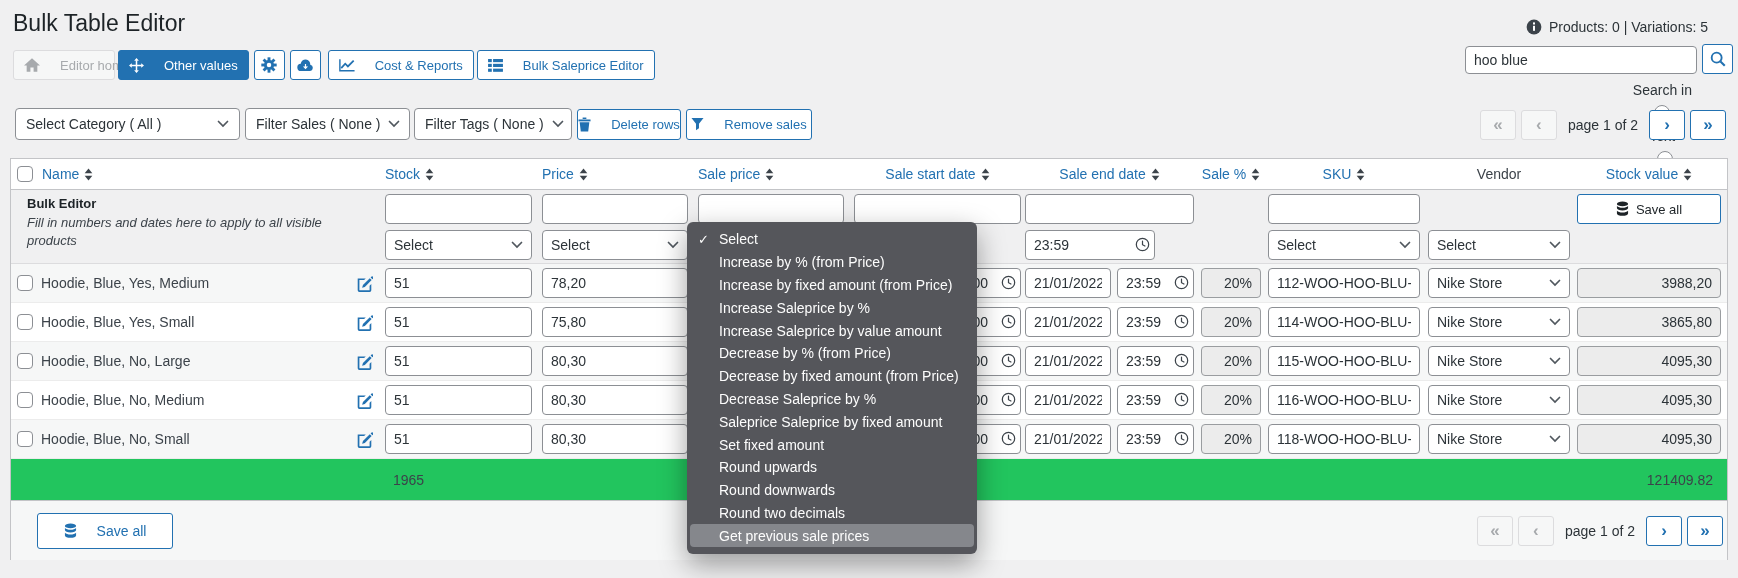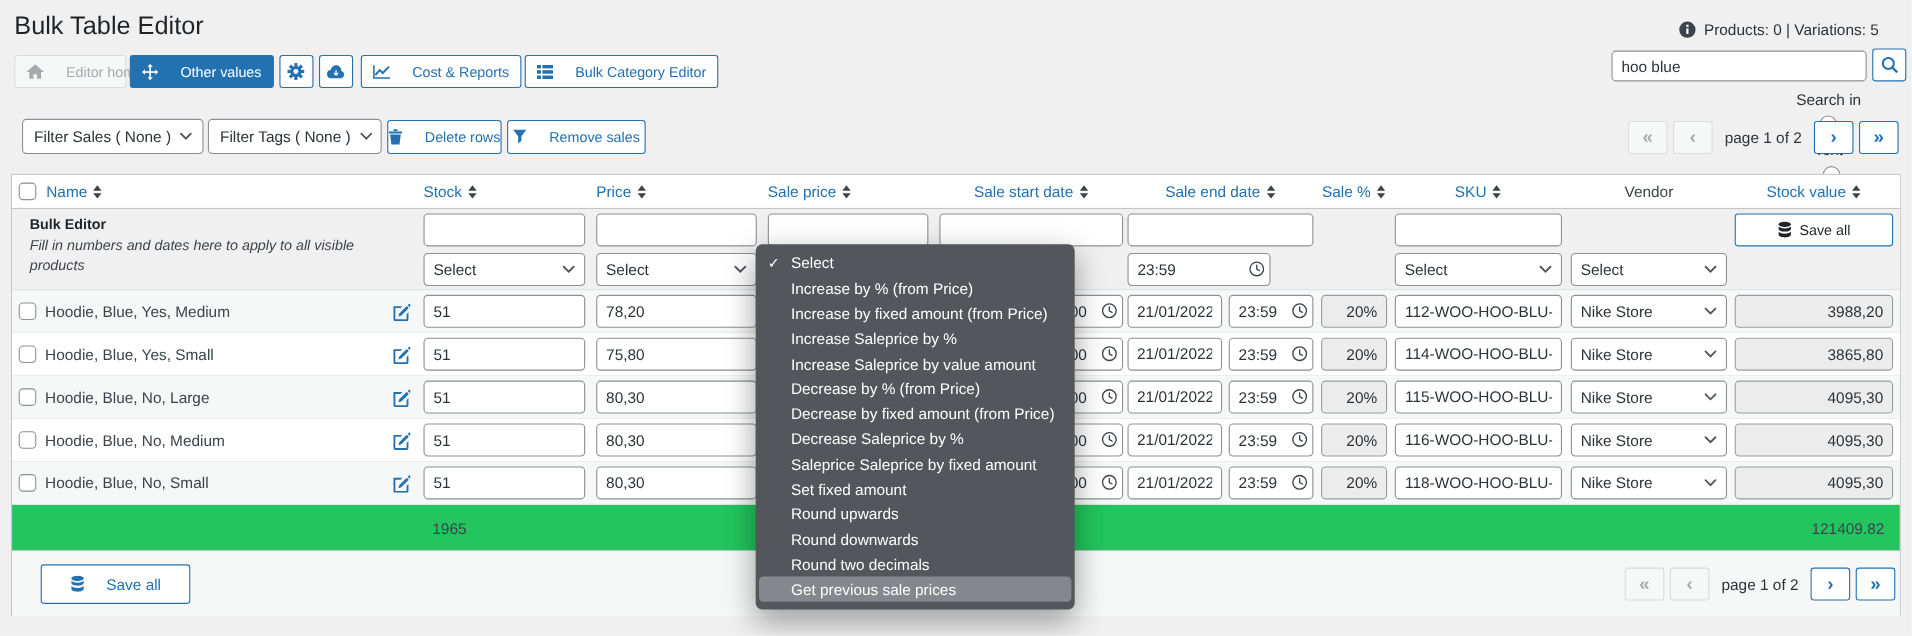--- a/index.html
+++ b/index.html
@@ -186,21 +186,21 @@
           <g fill="#2271b1">
             <rect x="0" y="0" width="4" height="3.4"></rect>
             <rect x="5.4" y="0" width="10.6" height="3.4"></rect>
             <rect x="0" y="5.2" width="4" height="3.4"></rect>
             <rect x="5.4" y="5.2" width="10.6" height="3.4"></rect>
             <rect x="0" y="10.4" width="4" height="3.4"></rect>
             <rect x="5.4" y="10.4" width="10.6" height="3.4"></rect>
           </g>
         </svg>
       </span>
-    <span>Bulk Category Editor</span>
+    <span>Bulk Saleprice Editor</span>
   </button>
 </div>
 
 <div class="search-box">
   <input class="search-input" value="hoo blue" style="">
   <button class="btn icon-only search-btn">
     <span>
         <svg width="16" height="16" viewBox="0 0 18 18">
           <circle cx="7.5" cy="7.5" r="5.6" stroke="#2271b1" stroke-width="2.1" fill="none"></circle>
           <path d="M11.8 11.8 L16.6 16.6" stroke="#2271b1" stroke-width="2.3"></path>
@@ -213,20 +213,28 @@
   <span>Search in</span>
   <span class="radio"></span>
   <span>Text</span>
   <span class="radio" style="margin-left:6px;"></span>
   <span>SKU</span>
   <span class="radio sel" style="margin-left:6px;"></span>
   <span>Rows</span>
 </div>
 
 <div class="filters">
+  <div class="fake-select f-cat">
+    <span>Select Category ( All )</span>
+      <span>
+        <svg width="12" height="8" viewBox="0 0 12 8">
+          <path d="M1.5 1.5 L6 6 L10.5 1.5" stroke="#50575e" stroke-width="1.7" fill="none" stroke-linecap="round"></path>
+        </svg>
+      </span>
+  </div>
   <div class="fake-select f-sales">
     <span>Filter Sales ( None )</span>
       <span>
         <svg width="12" height="8" viewBox="0 0 12 8">
           <path d="M1.5 1.5 L6 6 L10.5 1.5" stroke="#50575e" stroke-width="1.7" fill="none" stroke-linecap="round"></path>
         </svg>
       </span>
   </div>
   <div class="fake-select f-tags">
     <span>Filter Tags ( None )</span>

